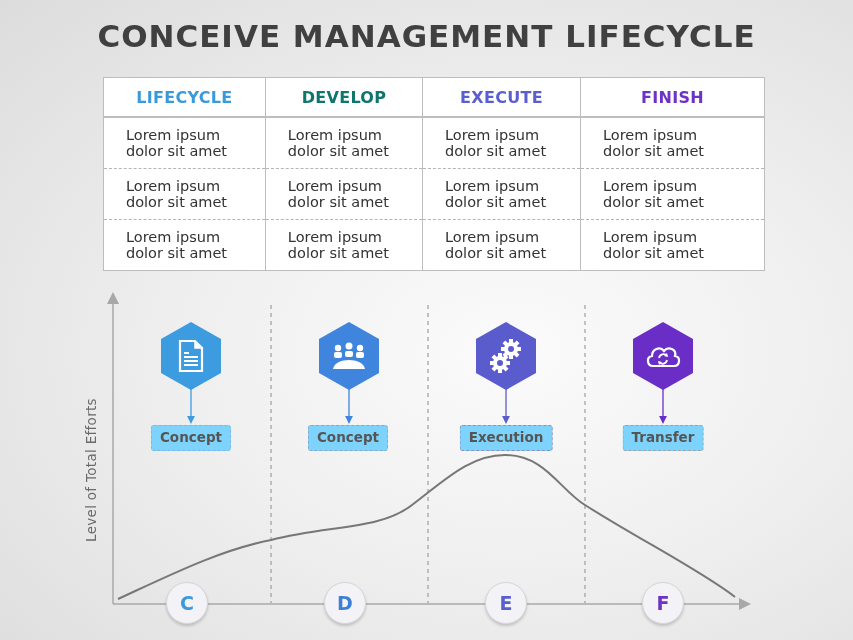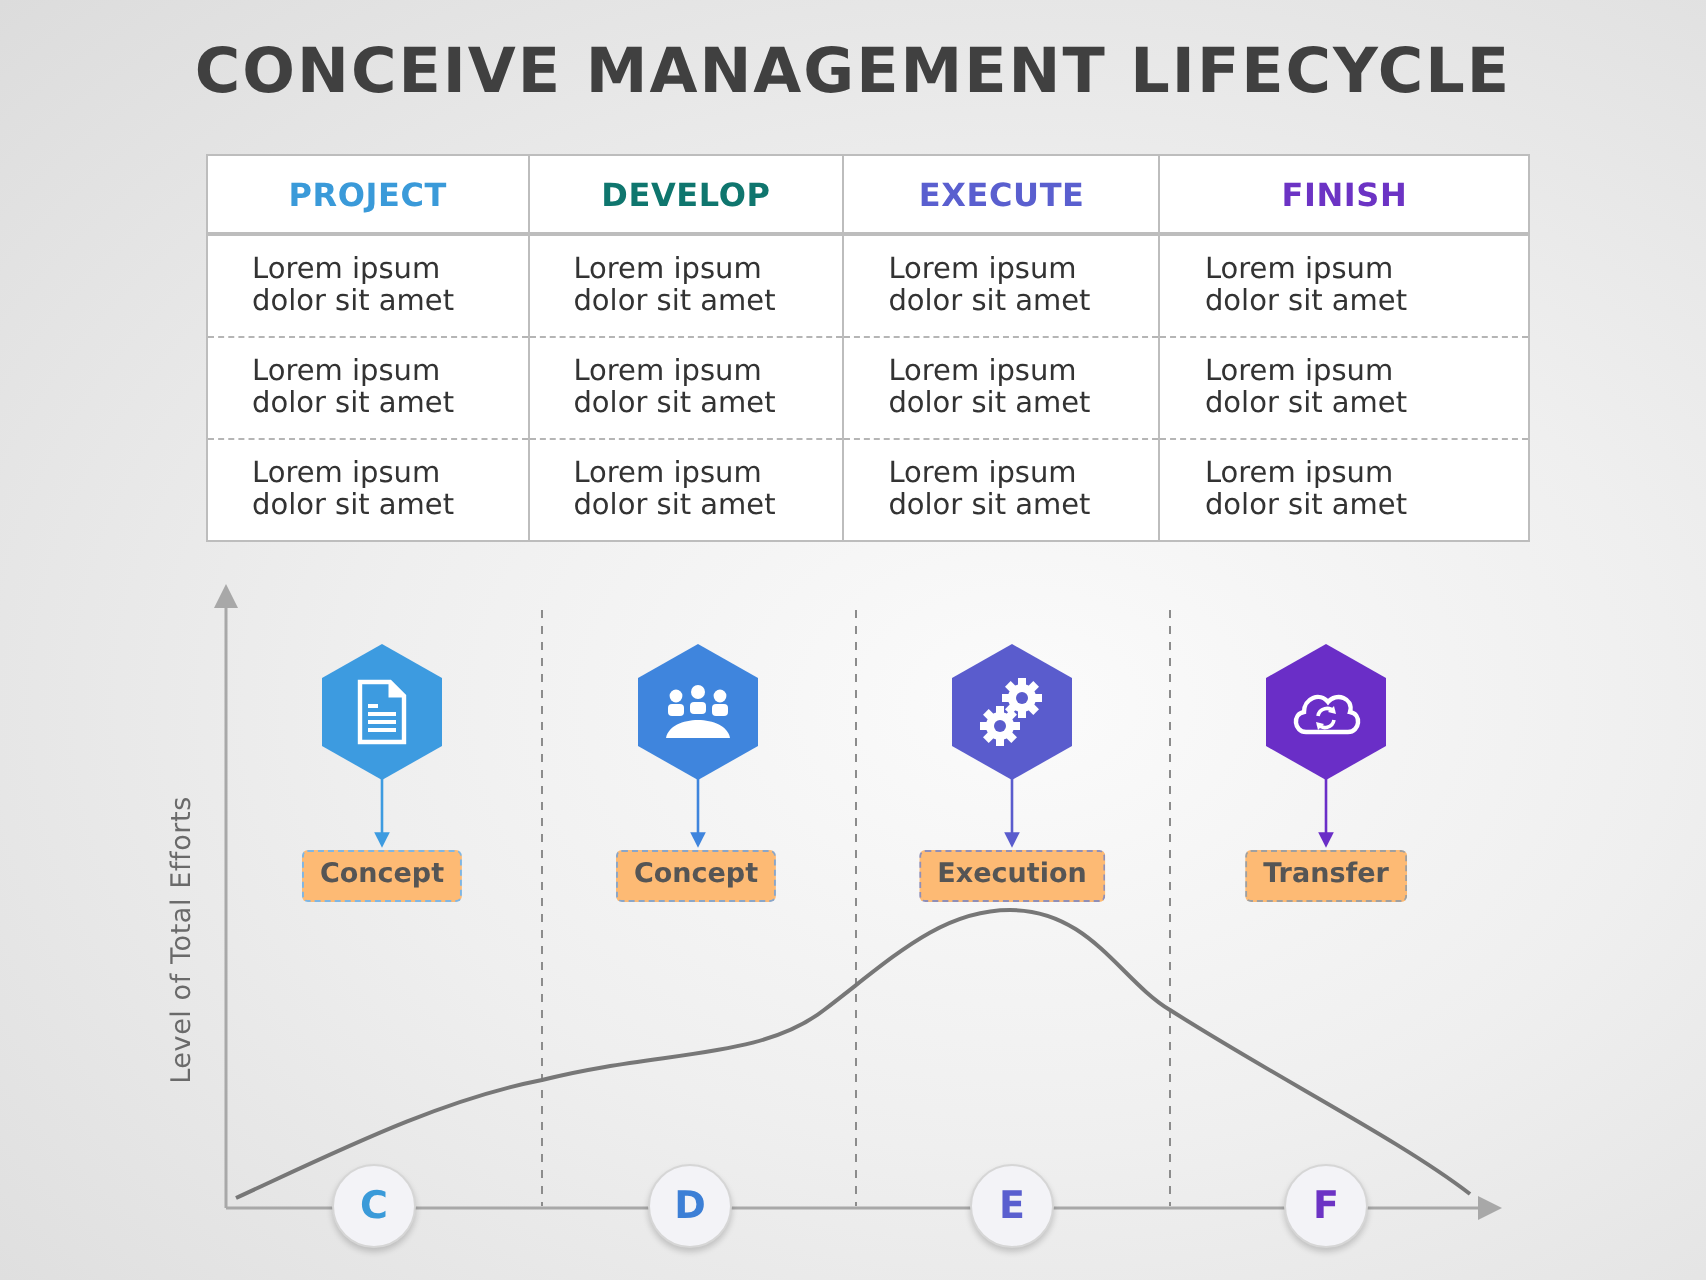--- a/index.html
+++ b/index.html
@@ -34,41 +34,41 @@
       position: absolute; left: 91px; top: 470px; transform: translate(-50%, -50%) rotate(-90deg);
       font-size: 13.5px; color: #6a6a6a; white-space: nowrap; letter-spacing: 0.3px;
     }
     .hex {
       position: absolute; width: 60px; height: 68px;
       clip-path: polygon(50% 0, 100% 25%, 100% 75%, 50% 100%, 0 75%, 0 25%);
       display: flex; align-items: center; justify-content: center;
     }
     .phase-label {
       position: absolute; height: 24px; padding: 0 8px;
-      border: 1px dashed; border-radius: 3px; background: #fdba74;
+      border: 1px dashed; border-radius: 3px; background: #7dd3fc;
       font-size: 13.5px; font-weight: bold; color: #555; line-height: 23px;
       transform: translateX(-50%); white-space: nowrap;
     }
     .circle {
       position: absolute; width: 40px; height: 40px; border-radius: 50%;
       background: #f3f3f7; border: 1px solid #d6d6d6;
       box-shadow: 0 2px 3px rgba(0,0,0,0.18);
       display: flex; align-items: center; justify-content: center;
       font-size: 19px; font-weight: bold; transform: translate(-50%, -50%);
     }
   </style>
 </head>
 <body>
 
 <div class="title">CONCEIVE MANAGEMENT LIFECYCLE</div>
 
 <table class="grid">
   <thead>
     <tr>
-      <th class="col0" style="color:#3a9ad9;border-left:none;">PROJECT</th>
+      <th class="col0" style="color:#3a9ad9;border-left:none;">LIFECYCLE</th>
       <th class="col1" style="color:#0f766e;">DEVELOP</th>
       <th class="col2" style="color:#5a5fcf;">EXECUTE</th>
       <th class="col3" style="color:#6c33c4;">FINISH</th>
     </tr>
   </thead>
   <tbody>
     <tr class="r">
       <td style="border-left:none">
           <div>Lorem ipsum</div>
           <div>dolor sit amet</div>

